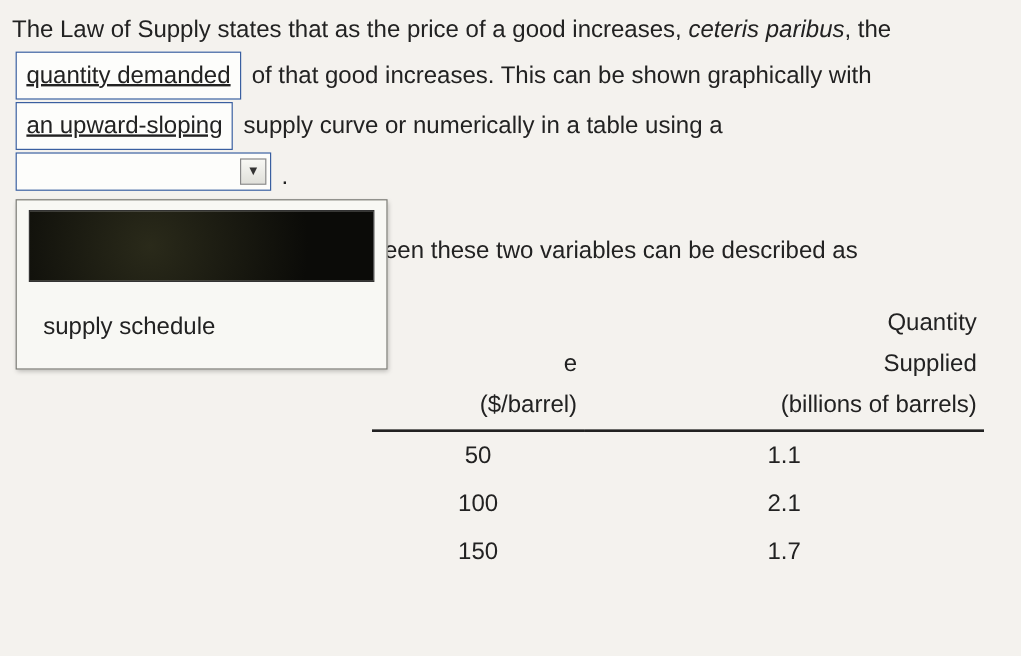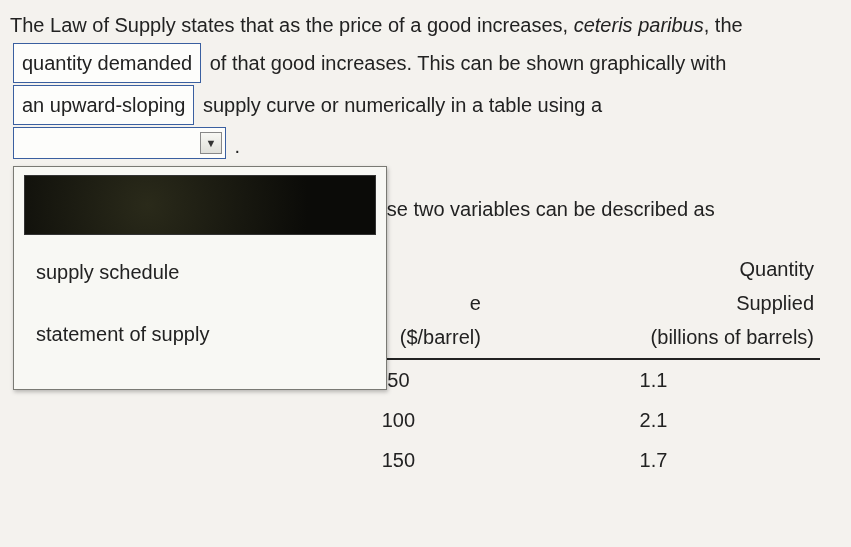--- a/index.html
+++ b/index.html
@@ -18,20 +18,21 @@
   }
   .para { display: block; }
   .blank {
     display: inline-block;
     border: 1px solid #3a5fa0;
     background: #fdfdfb;
     padding: 2px 8px;
     margin: 1px 3px;
     color: #222;
     vertical-align: baseline;
+    text-decoration: underline;
   }
   .dd-wrap {
     position: relative;
     display: inline-block;
     vertical-align: baseline;
   }
   .dd-field {
     display: inline-flex;
     align-items: center;
     border: 1px solid #3a5fa0;
@@ -50,26 +51,26 @@
     display: flex;
     align-items: center;
     justify-content: center;
     font-size: 11px;
     color: #333;
   }
   .dd-list {
     position: absolute;
     left: 3px;
     top: 40px;
-    width: 374px;
+    width: 310px;
     background: #f8f8f4;
     border: 1px solid #7a7a74;
     box-shadow: 1px 2px 4px rgba(0,0,0,0.25);
     z-index: 20;
-    padding-bottom: 24px;
+    padding-bottom: 4px;
   }
   .dd-topbox {
     margin: 8px 10px 6px 10px;
     height: 60px;
     background: radial-gradient(circle at 35% 50%, #2a2a1a, #0b0b08 70%);
     border: 1px solid #333;
   }
   .dd-option {
     padding: 14px 22px;
     font-size: 20px;
@@ -132,21 +133,20 @@
 
 <div class="para">
   <span class="dd-wrap">
     <span class="dd-field">
       <span class="dd-value"></span>
       <span class="dd-btn">▼</span>
     </span>
     <div class="dd-list">
       <div class="dd-topbox"></div>
       <div class="dd-option">supply schedule</div>
-      <div class="dd-option">statement of supply</div>
     </div>
   </span>
   <span>.</span>
 </div>
 
 <div class="trailing">veen these two variables can be described as</div>
 
 <div class="table-zone">
   <table class="supply">
     <thead>

